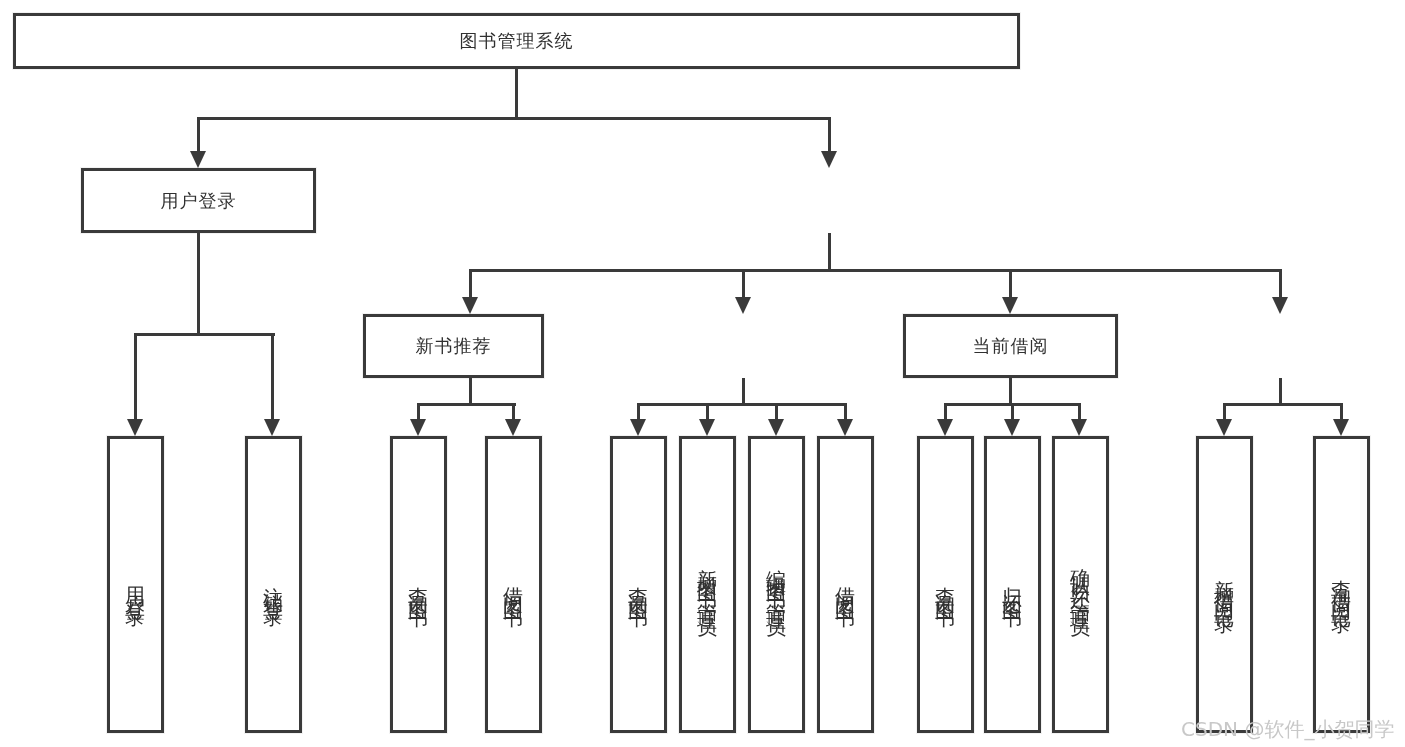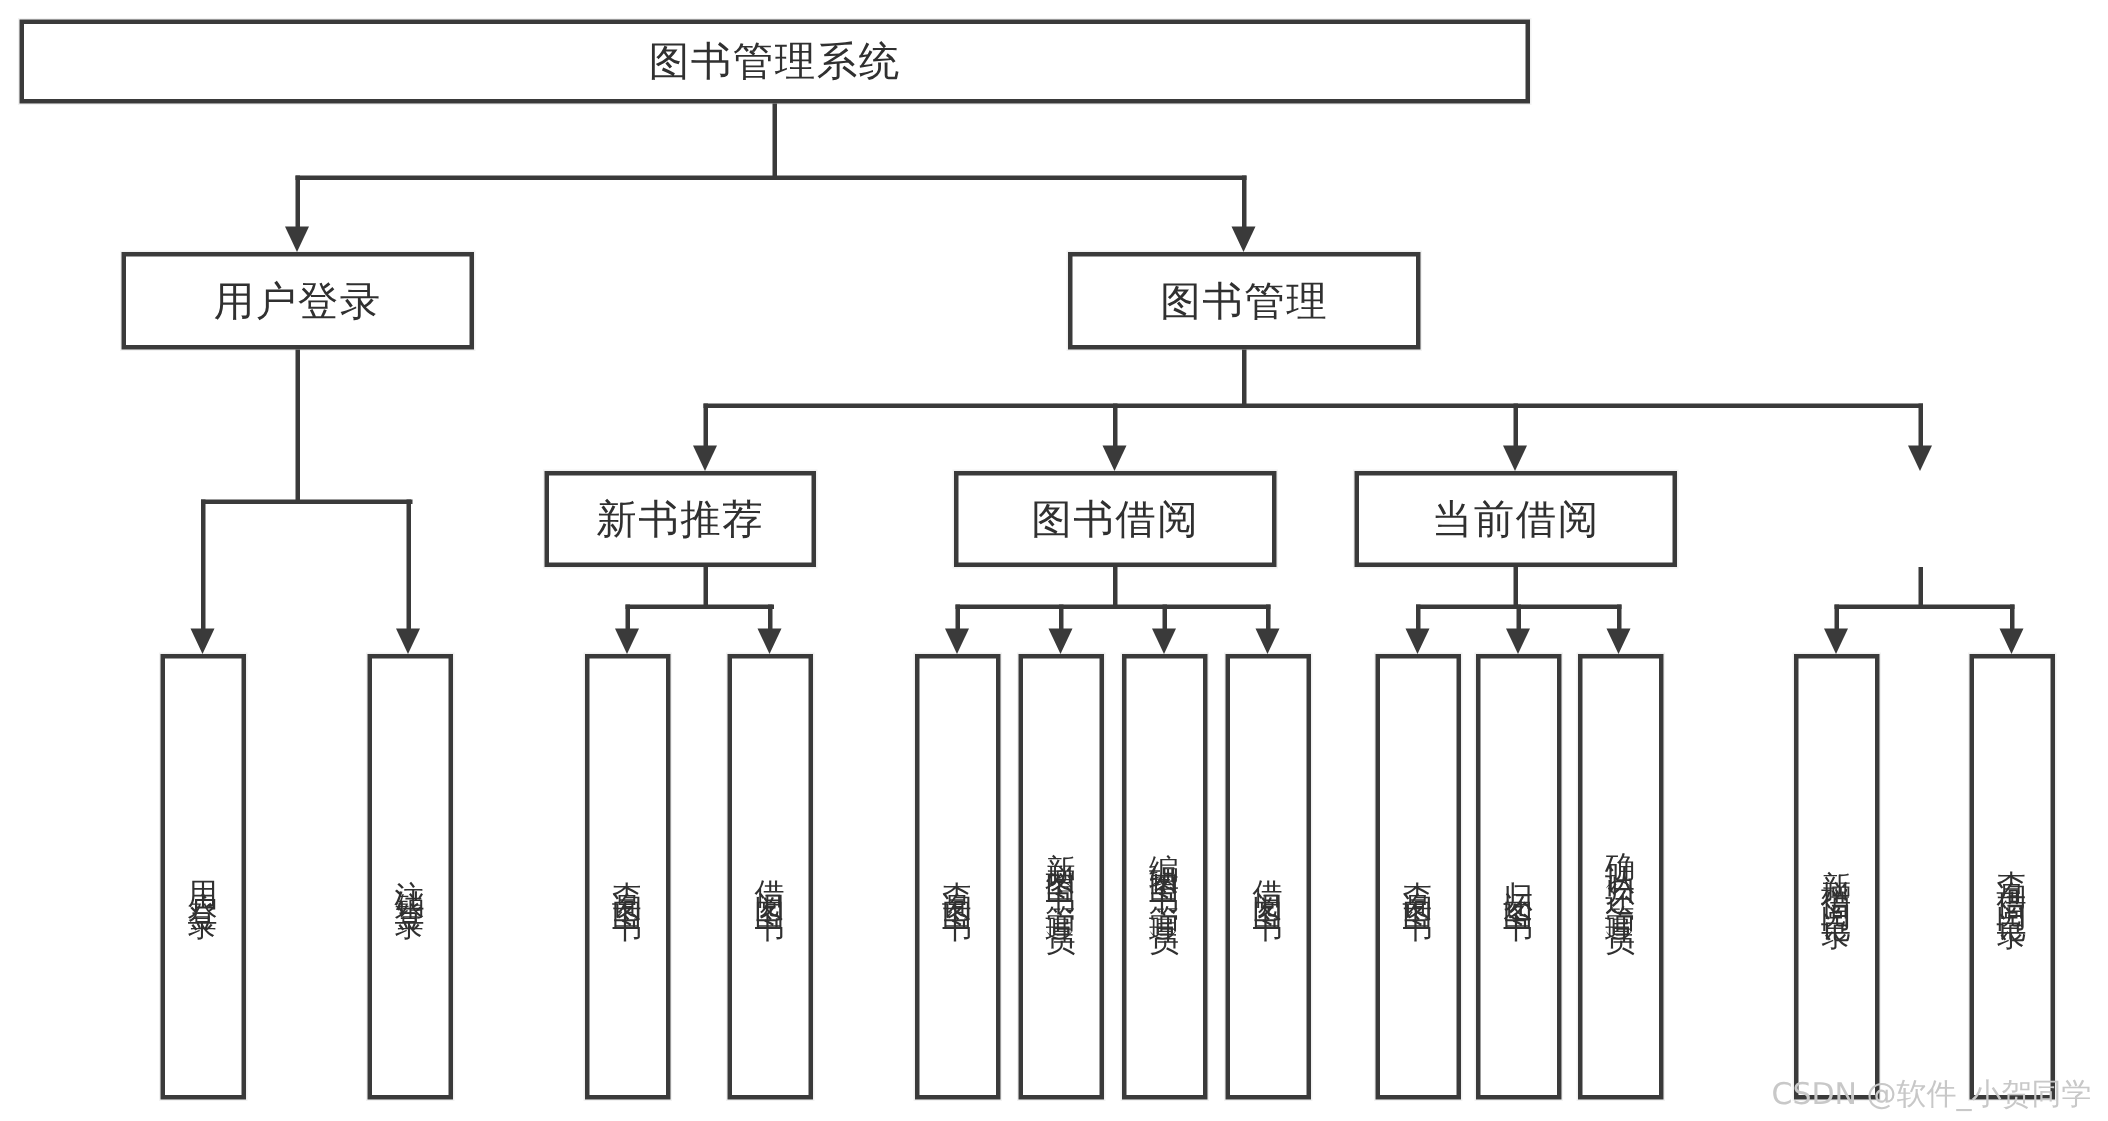--- a/index.html
+++ b/index.html
@@ -13,21 +13,21 @@
     position:relative;width:1405px;height:747px;background:var(--bg);
     font-family:"DejaVu Sans","Liberation Sans",sans-serif;
     color:var(--text);overflow:hidden;
   }
   .box{
     position:absolute;box-sizing:border-box;
     border:3px solid var(--line);background:#fff;
     display:flex;align-items:center;justify-content:center;
     box-shadow:0 0 0 1px rgba(0,0,0,0.05);
   }
-  .hlabel{font-size:27px;letter-spacing:1px;white-space:nowrap;}
+  .hlabel{font-size:18px;letter-spacing:1px;white-space:nowrap;}
   .vtext{
     writing-mode:vertical-rl;text-orientation:mixed;
     font-size:20px;letter-spacing:7px;line-height:1;white-space:nowrap;
   }
   .hline{position:absolute;height:3px;background:var(--line);}
   .vline{position:absolute;width:3px;background:var(--line);}
   .arrow{
     position:absolute;width:0;height:0;
     border-left:8px solid transparent;border-right:8px solid transparent;
     border-top:17px solid var(--line);
@@ -42,29 +42,23 @@
 
 <div id="stage">
 
   <div class="box" style="left:13px;top:13px;width:1007px;height:56px;">
     <span class="hlabel">图书管理系统</span>
   </div>
 
   <div class="box" style="left:81px;top:168px;width:235px;height:65px;">
     <span class="hlabel">用户登录</span>
   </div>
-  <div class="box" style="left:712px;top:168px;width:235px;height:65px;">
-    <span class="hlabel">图书管理</span>
-  </div>
 
   <div class="box" style="left:363px;top:314px;width:181px;height:64px;">
     <span class="hlabel">新书推荐</span>
-  </div>
-  <div class="box" style="left:636px;top:314px;width:215px;height:64px;">
-    <span class="hlabel">图书借阅</span>
   </div>
   <div class="box" style="left:903px;top:314px;width:215px;height:64px;">
     <span class="hlabel">当前借阅</span>
   </div>
 
   <div class="box" style="left:107px;top:436px;width:57px;height:297px;">
     <span class="vtext">用户登录</span>
   </div>
   <div class="box" style="left:245px;top:436px;width:57px;height:297px;">
     <span class="vtext">注销登录</span>

